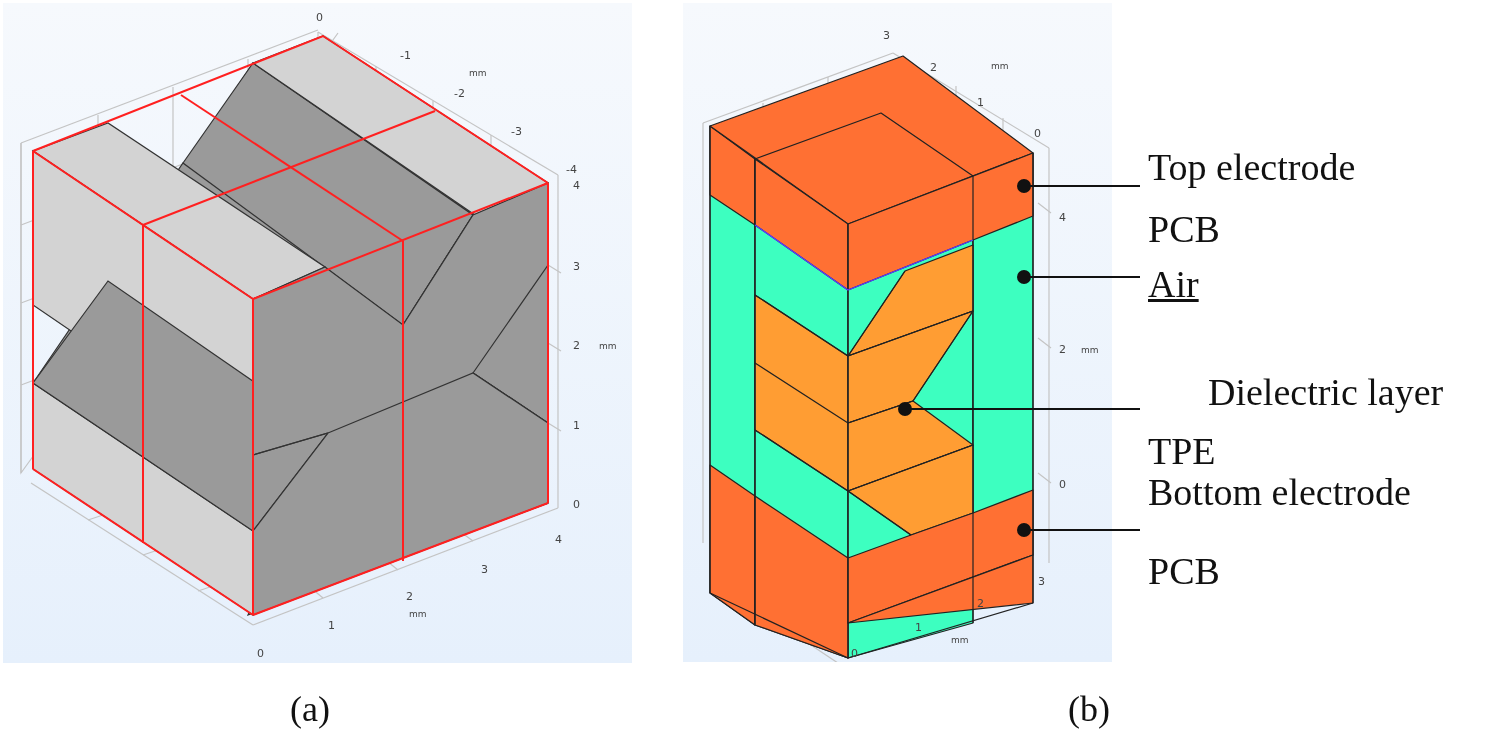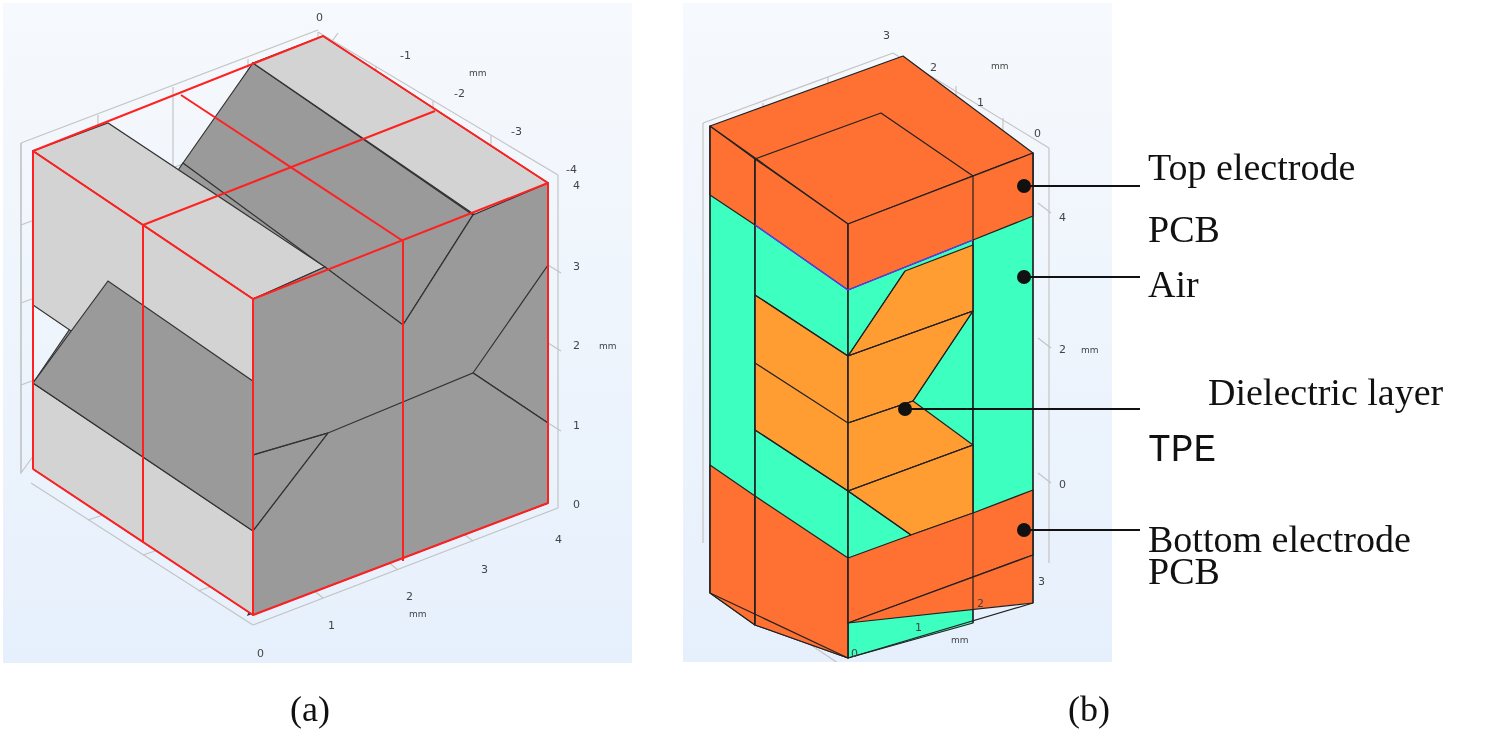--- a/index.html
+++ b/index.html
@@ -232,30 +232,30 @@
 
 <div class="dot" style="left:1017px; top:523px;"></div>
 <div class="leader" style="left:1024px; top:529px; width:116px;"></div>
 
 <div class="label" style="left:1148px; top:148px;">
   <div>Top electrode</div>
 </div>
 <div class="label" style="left:1148px; top:210px;">
   <div>PCB</div>
 </div>
-<div class="label" style="left:1148px; top:265px;">
+<div class="label" style="left:1148px; top:265px;text-decoration:underline;">
   <div>Air</div>
 </div>
 <div class="label" style="left:1208px; top:373px;">
   <div>Dielectric layer</div>
 </div>
-<div class="label" style="left:1148px; top:432px;font-family:Liberation Mono, monospace;">
+<div class="label" style="left:1148px; top:432px;">
   <div>TPE</div>
 </div>
-<div class="label" style="left:1148px; top:520px;">
+<div class="label" style="left:1148px; top:473px;">
   <div>Bottom electrode</div>
 </div>
 <div class="label" style="left:1148px; top:552px;">
   <div>PCB</div>
 </div>
 
 <div class="caption" style="left:290px; top:688px;">(a)</div>
 <div class="caption" style="left:1068px; top:688px;">(b)</div>
 
 </body></html>

